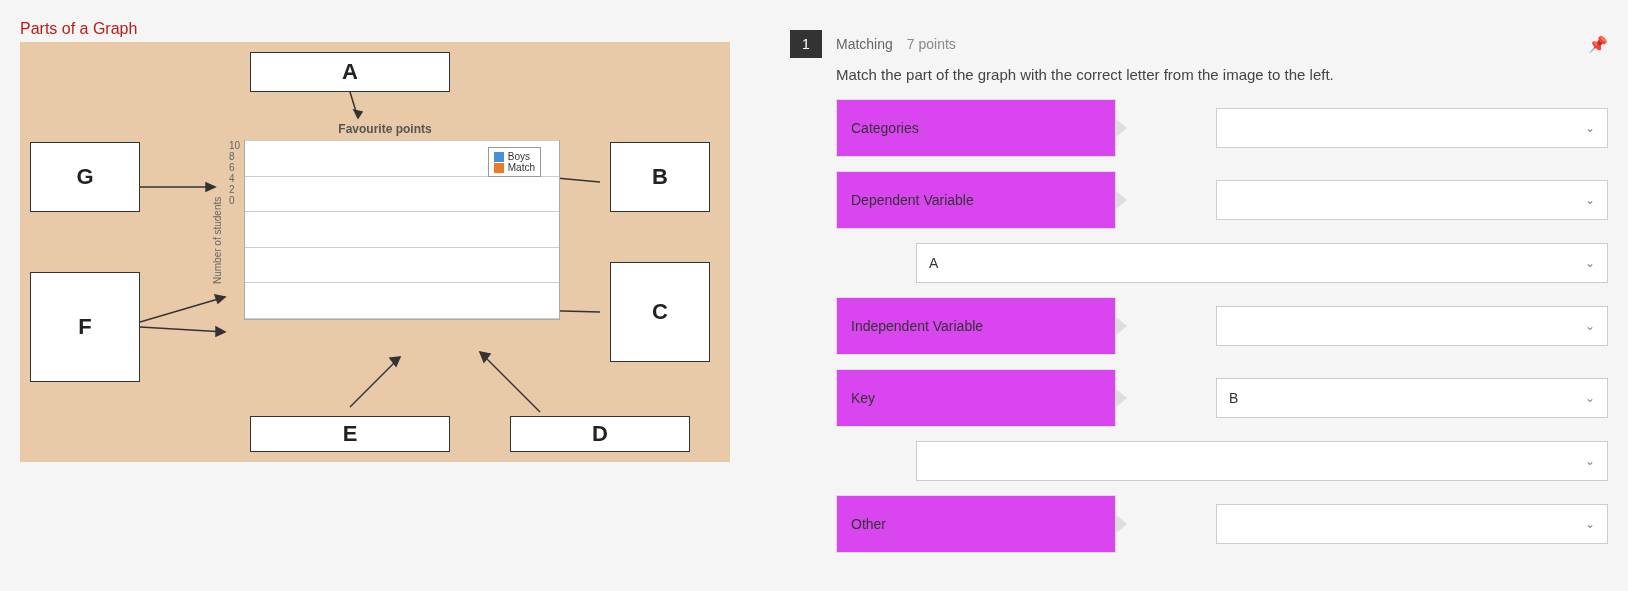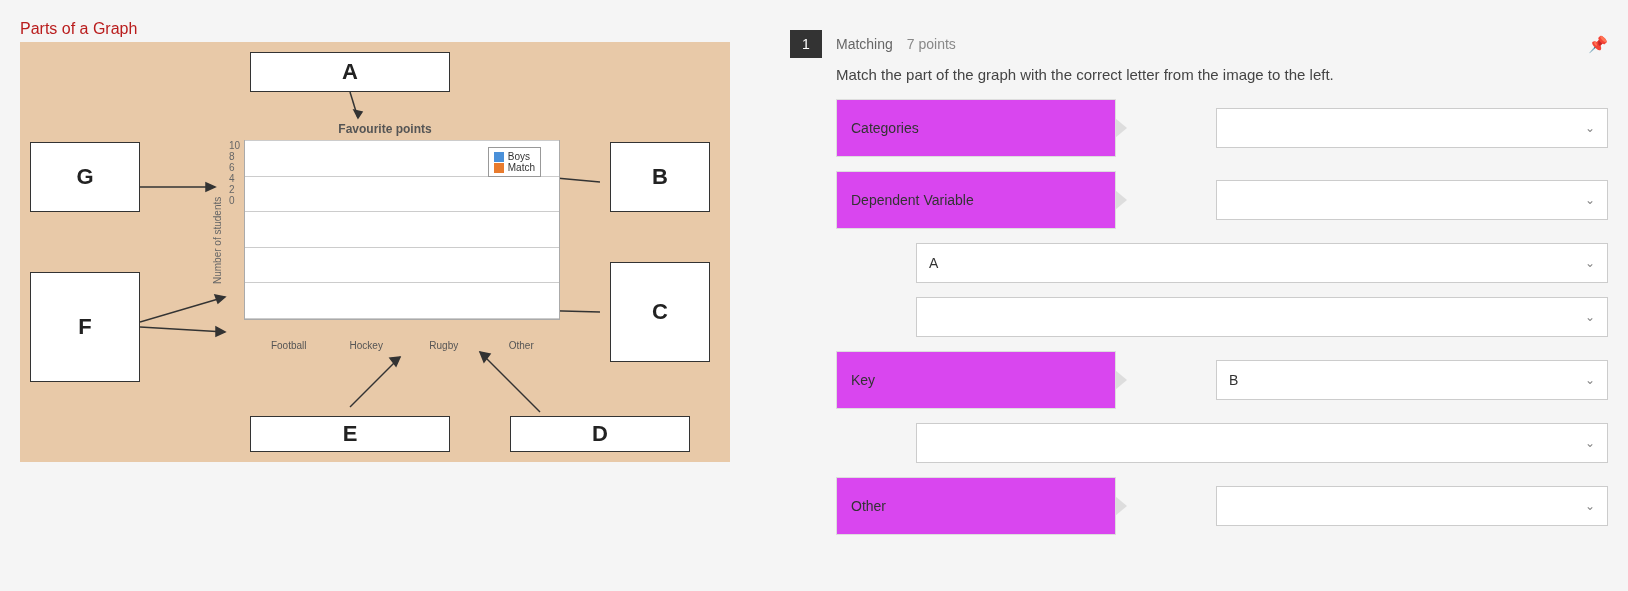--- a/index.html
+++ b/index.html
@@ -210,26 +210,20 @@
                   <span class="swatch" style="background: rgb(74, 144, 217);"></span>
                   <span>Boys</span>
                 </div>
                 <div>
                   <span class="swatch" style="background: rgb(232, 123, 46);"></span>
                   <span>Match</span>
                 </div>
               </div>
           </div>
         </div>
-        <div class="xlabels" id="xlabels">
-            <span>Football</span>
-            <span>Hockey</span>
-            <span>Rugby</span>
-            <span>Other</span>
-          </div>
       </div>
     </div>
   </div>
 
   <div class="right-panel">
     <div class="q-header">
       <div class="q-num">1</div>
       <div class="q-type">Matching</div>
       <div class="q-points">7 points</div>
       <div class="pin-icon">📌</div>
@@ -253,20 +247,21 @@
           </div>
         </div>
         <div class="match-row">
           <div class="connector"></div>
           <div class="match-select">
             <span>A</span>
             <span class="chev">⌄</span>
           </div>
         </div>
         <div class="match-row">
+          <div class="match-label">Independent Variable</div>
           <div class="connector"></div>
           <div class="match-select empty">
             <span></span>
             <span class="chev">⌄</span>
           </div>
         </div>
         <div class="match-row">
           <div class="match-label">Key</div>
           <div class="connector"></div>
           <div class="match-select">

